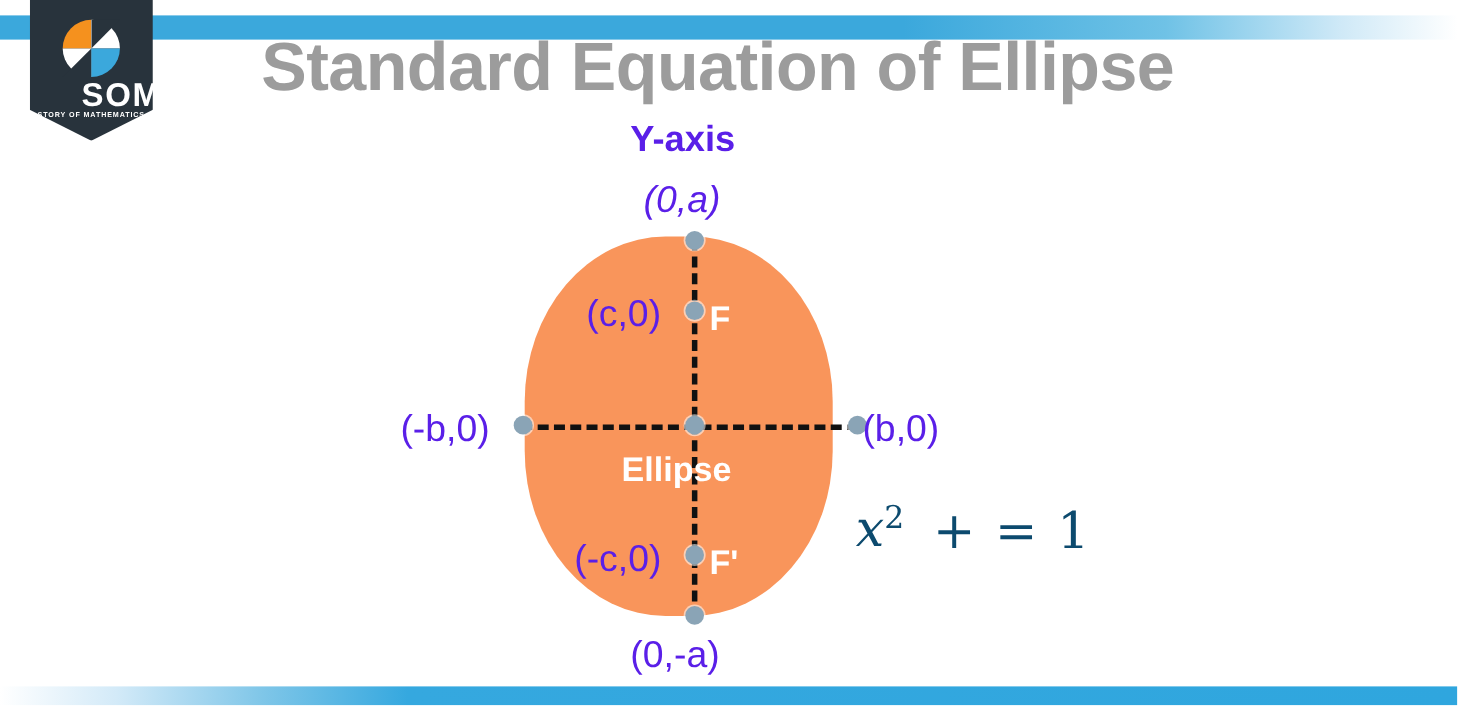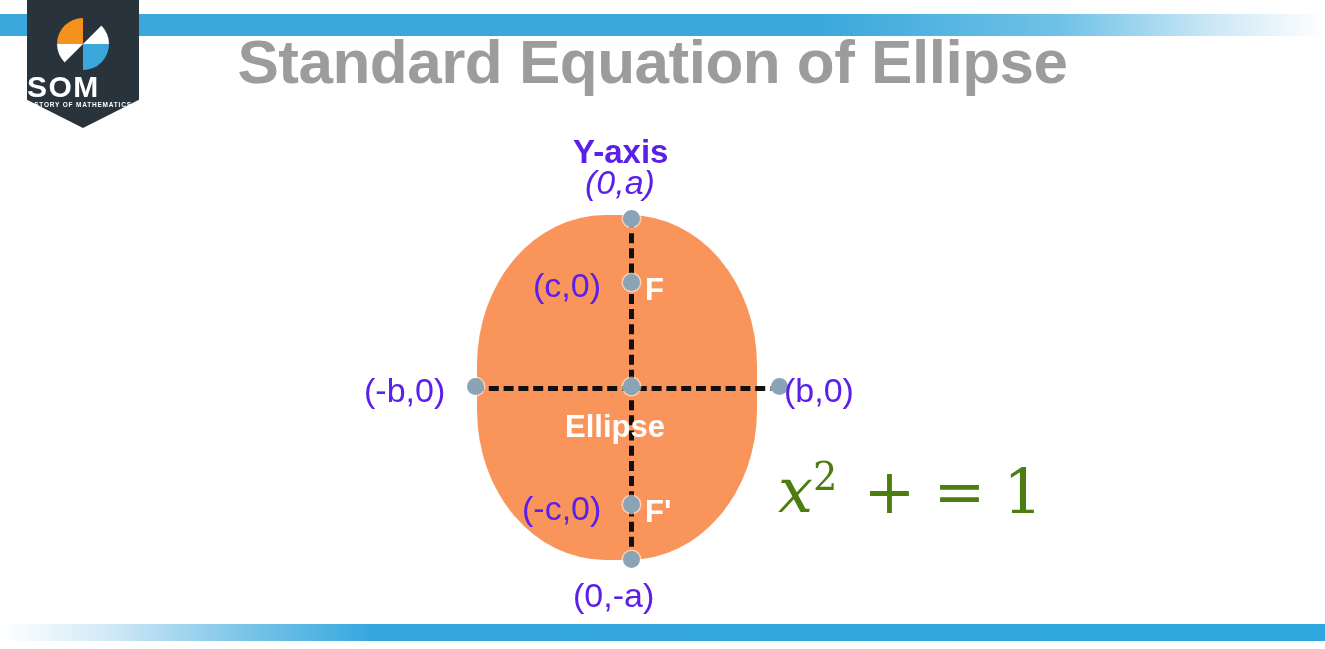--- a/index.html
+++ b/index.html
@@ -75,21 +75,21 @@
   }
   .q-bridge-bot {
     position: absolute; left: 0px; top: 26px;
     width: 26px; height: 26px; background: #28333C;
     clip-path: polygon(100% 0, 100% 100%, 0 100%);
   }
   .logo-som {
     position: absolute;
     left: 0; top: 72px;
     width: 120px;
-    text-align: left;
+    text-align: right;
     color: #FFFFFF;
     font-size: 30px;
     font-weight: 700;
     letter-spacing: 1.5px;
     line-height: 1;
   }
   .logo-tag {
     position: absolute;
     left: 0; top: 102px;
     width: 112px;
@@ -171,40 +171,40 @@
 
   .lbl {
     position: absolute;
     white-space: nowrap;
     line-height: 1;
   }
   .lbl-purple      { color: #5A1FE8; font-size: 34px; font-weight: 400; }
   .lbl-purple-bold { color: #5A1FE8; font-size: 33px; font-weight: 700; }
   .lbl-white-bold  { color: #FFFFFF; font-size: 31px; font-weight: 700; }
 
-  .lbl-y-axis   { left: 573px;  top: 135px; }
+  .lbl-y-axis   { left: 573px;  top: 109px; }
   .lbl-0a       { left: 585px;  top: 165px; font-style: italic; }
   .lbl-c0       { left: 533px;  top: 268px; }
   .lbl-F        { left: 645px;  top: 274px; }
   .lbl-negb0    { left: 364px;  top: 373px; }
   .lbl-b0       { left: 784px;  top: 373px; }
   .lbl-x-axis   { left: 872px;  top: 375px; }
   .lbl-centre   { left: 565px;  top: 411px; }
   .lbl-negc0    { left: 522px;  top: 491px; }
   .lbl-Fprime   { left: 645px;  top: 496px; }
   .lbl-0nega    { left: 573px;  top: 578px; }
 
   
   .equation {
     position: absolute;
     left: 770px;
     top: 455px;
-    color: #4d7c0f;
+    color: #0c4a6e;
     font-family: "DejaVu Serif", serif;
-    font-size: 62px;
+    font-size: 46px;
     display: flex;
     align-items: center;
     gap: 18px;
     white-space: nowrap;
   }
   .frac {
     display: inline-flex;
     flex-direction: column;
     align-items: center;
     line-height: 1;

